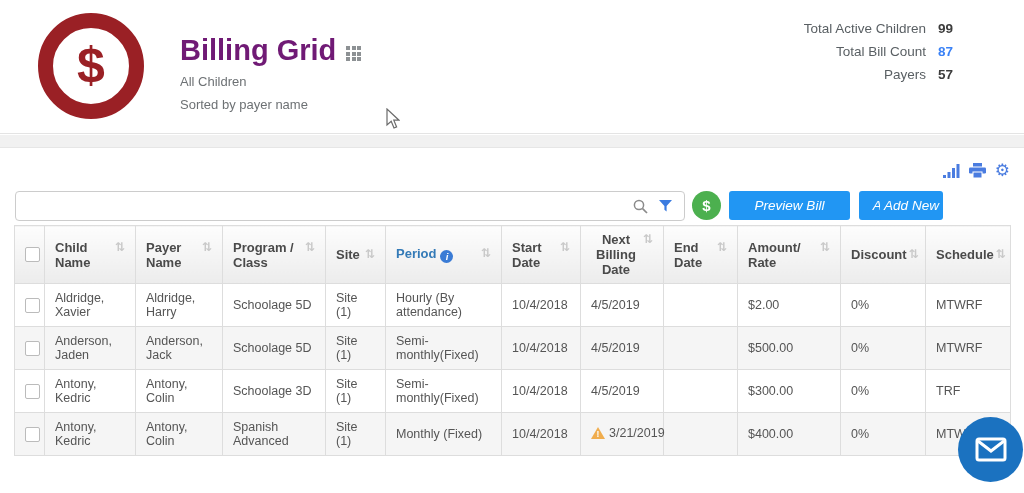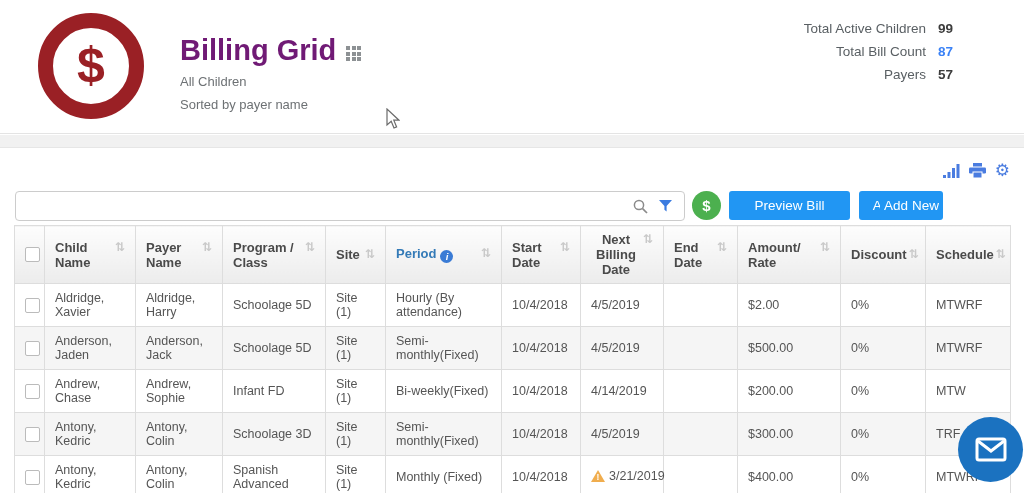--- a/index.html
+++ b/index.html
@@ -28,21 +28,21 @@
   
   .content-icons { position:absolute; top:162px; right:14px; display:flex; align-items:center; gap:9px; }
   .gear-glyph { color:#4a7ce0; font-size:17px; line-height:1; font-family:"DejaVu Sans", sans-serif; }
 
   
   .search-wrap { position:absolute; left:15px; top:191px; width:670px; height:30px; border:1px solid #ccc; border-radius:4px; background:#fff; }
   .search-input { position:absolute; left:8px; top:0; width:600px; height:28px; border:none; outline:none; font-size:13px; color:#555; background:transparent; }
   .search-icon { position:absolute; right:36px; top:7px; }
   .filter-icon { position:absolute; right:12px; top:8px; }
   .dollar-btn { position:absolute; left:692px; top:191px; width:29px; height:29px; border-radius:50%; background:#4cb04f; color:#fff; font-weight:bold; font-size:15px; border:none; display:flex; align-items:center; justify-content:center; cursor:pointer; }
-  .btn { position:absolute; top:191px; height:29px; background:#2196f3; color:#fff; font-size:13.5px; border:none; border-radius:3px; cursor:pointer; font-family:"Liberation Sans", sans-serif; }
+  .btn { position:absolute; top:191px; height:29px; background:#2196f3; color:#fff; font-size:13.5px; border:none; border-radius:3px; cursor:pointer; font-family:"Liberation Sans", sans-serif;font-style:italic; }
   .btn-preview { left:729px; width:121px; }
   .btn-action { left:859px; width:74px; }
   .btn-add { left:880px; width:63px; }
   .caret { font-size:10px; margin-left:4px; }
 
   
   table.grid { position:absolute; left:14px; top:225px; width:996px; border-collapse:collapse; table-layout:fixed; font-size:12.5px; color:#555; }
   table.grid th, table.grid td { border:1px solid #ddd; padding:6px 10px; vertical-align:middle; text-align:left; }
   table.grid thead th { height:52px; background:linear-gradient(#fdfdfd,#ececec); color:#4a4a4a; font-size:13px; font-weight:bold; }
   table.grid tbody td { height:43px; }
@@ -248,36 +248,20 @@
         <td>Anderson, Jack</td>
         <td>Schoolage 5D</td>
         <td>Site (1)</td>
         <td>Semi-monthly(Fixed)</td>
         <td>10/4/2018</td>
         <td class="next-bill">4/5/2019</td>
         <td></td>
         <td>$500.00</td>
         <td>0%</td>
         <td>MTWRF</td>
-      </tr>
-      <tr>
-        <td>
-            <input type="checkbox" class="cb" style="">
-          </td>
-        <td>Andrew, Chase</td>
-        <td>Andrew, Sophie</td>
-        <td>Infant FD</td>
-        <td>Site (1)</td>
-        <td>Bi-weekly(Fixed)</td>
-        <td>10/4/2018</td>
-        <td class="next-bill">4/14/2019</td>
-        <td></td>
-        <td>$200.00</td>
-        <td>0%</td>
-        <td>MTW</td>
       </tr>
       <tr>
         <td>
             <input type="checkbox" class="cb" style="">
           </td>
         <td>Antony, Kedric</td>
         <td>Antony, Colin</td>
         <td>Schoolage 3D</td>
         <td>Site (1)</td>
         <td>Semi-monthly(Fixed)</td>

